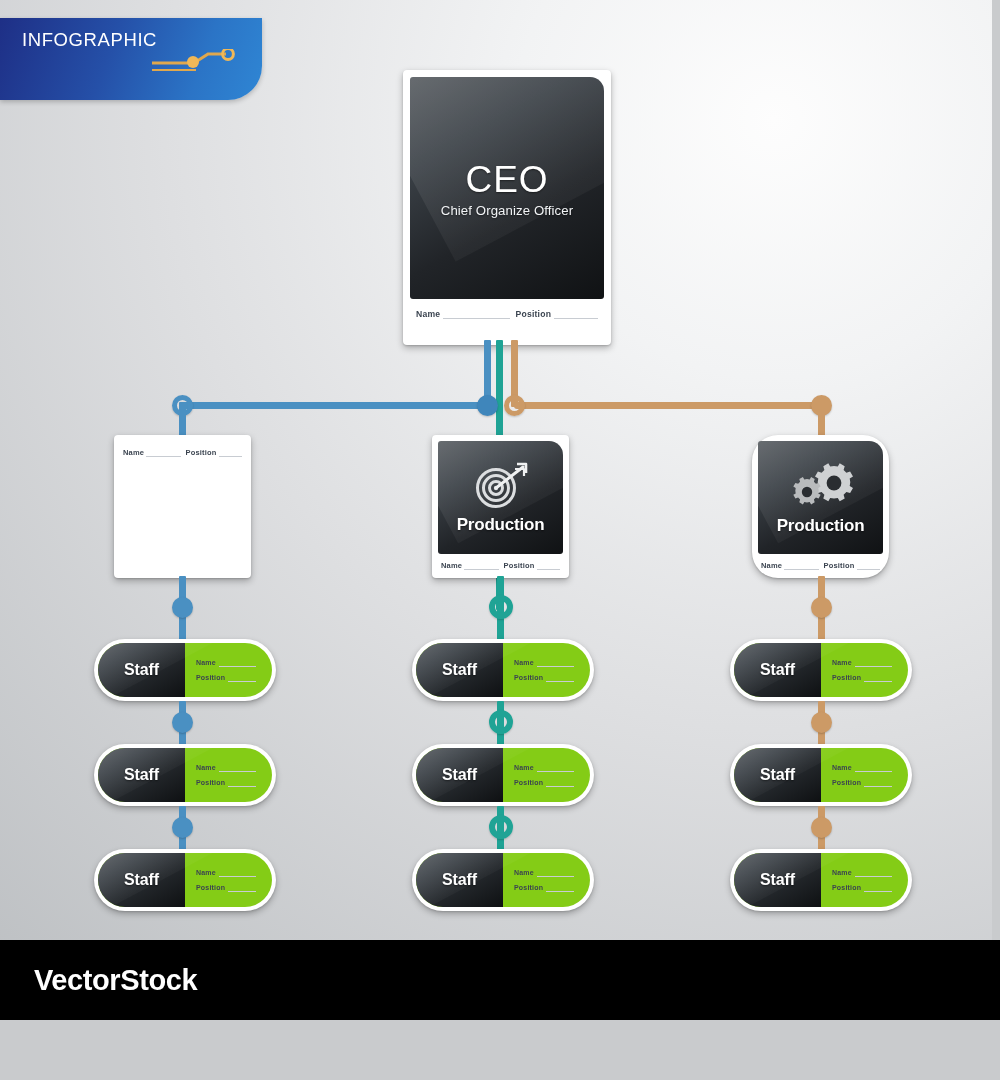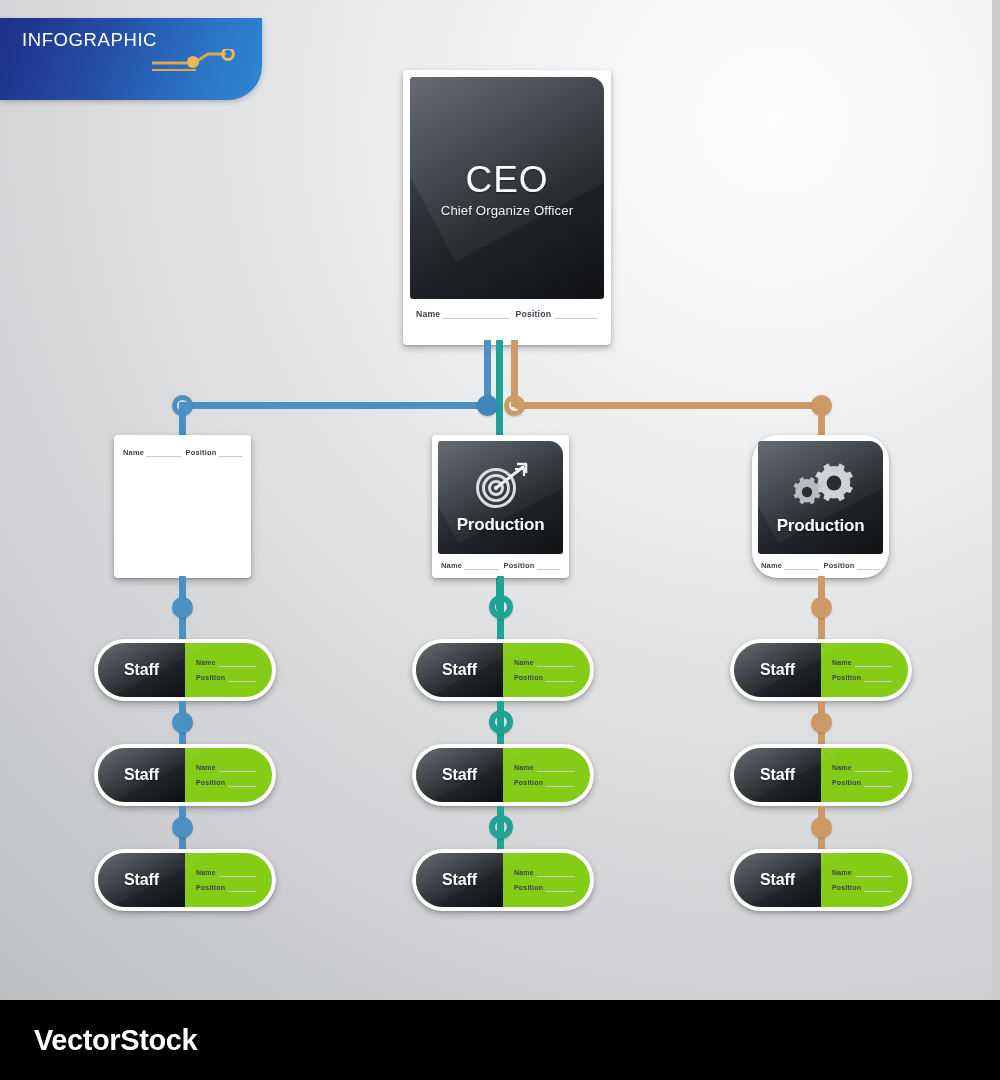--- a/index.html
+++ b/index.html
@@ -147,21 +147,21 @@
     width:50%; height:100%;
     display:flex; flex-direction:column; justify-content:center;
     padding:0 16px 0 11px; gap:7px;
   }
   .staff .srow{ display:flex; align-items:flex-end; }
   .staff .srow .flabel{ font-size:7px; line-height:8px; }
   .staff .srow .fline{ flex:1; margin-left:3px; height:8px; }
 
   
   #wm{
-    position:absolute; left:0; top:1000px; width:1000px; height:80px;
+    position:absolute; left:0; top:940px; width:1000px; height:80px;
     background:#000000; color:#ffffff;
     display:flex; align-items:center; justify-content:space-between;
     padding:0 34px;
   }
   #wm .left{ font-size:29px; font-weight:700; letter-spacing:-.4px; }
   #wm .right{ font-size:20.5px; font-weight:400; letter-spacing:-.2px; }
 </style>
 </head>
 <body>
 

